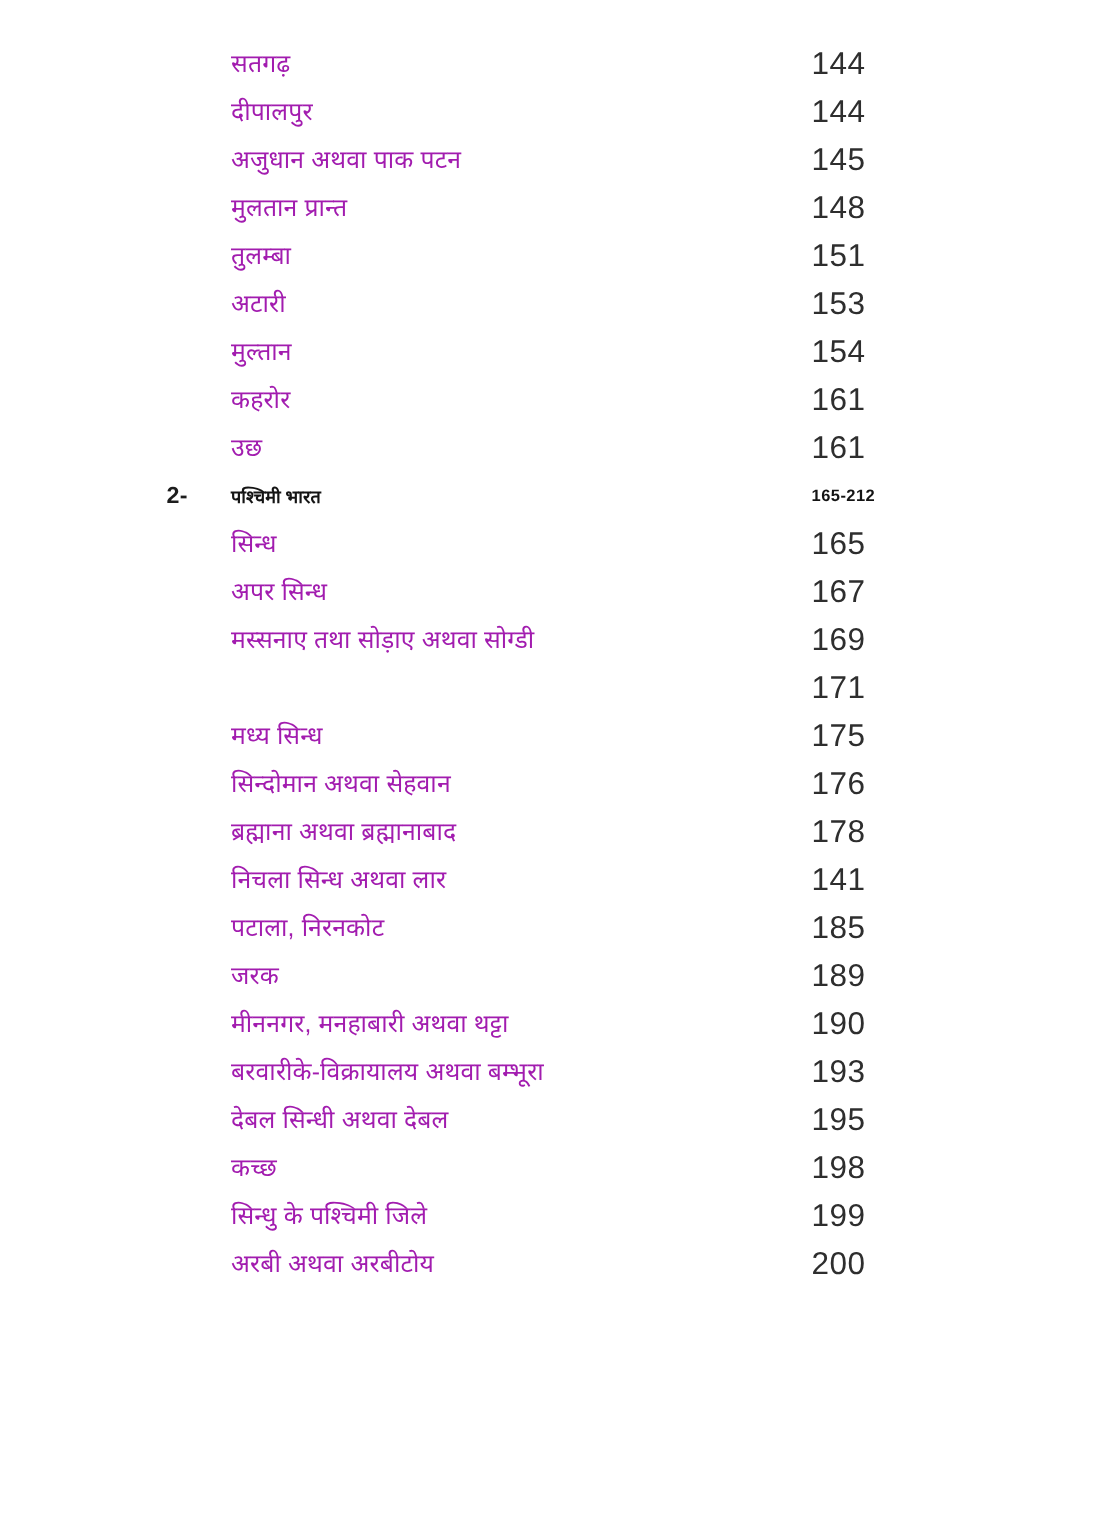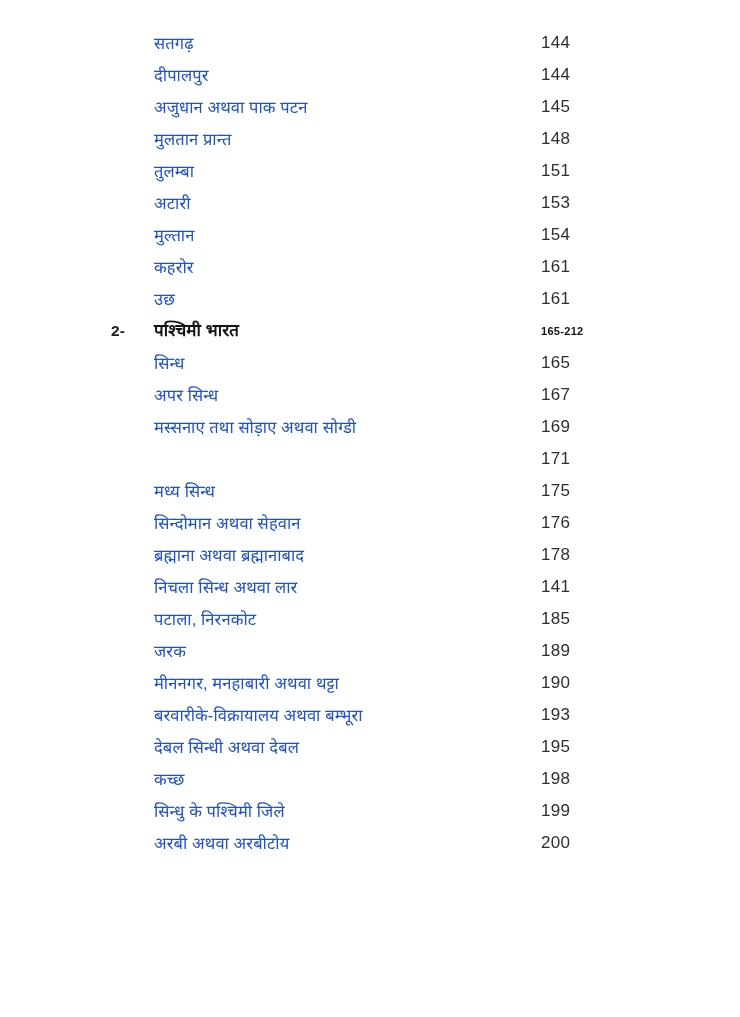--- a/index.html
+++ b/index.html
@@ -46,41 +46,42 @@
     font-weight: bold;
     color: #1d1d1d;
     letter-spacing: 0.2px;
   }
 
   .toc-title {
     position: absolute;
     left: 154px;
     top: 0;
     font-size: 16.5px;
-    color: #1d4ed8;
+    color: #a21caf;
     letter-spacing: 0.1px;
   }
 
   .toc-page {
     position: absolute;
     left: 541px;
     top: 0;
-    font-size: 17px;
+    font-size: 21px;
     color: #2e2e2e;
     letter-spacing: 0.3px;
   }
 
   .toc-row.is-section .toc-title,
   .toc-row.is-section .toc-page {
     font-weight: bold;
     color: #141414;
   }
 
   .toc-row.is-section .toc-title {
-    font-size: 17px;
+    font-size: 12px;
+    font-family: Liberation Serif, serif;
   }
   .toc-row.is-section .toc-page {
     font-size: 11px;
   }
 </style>
 </head>
 <body>
 
 <div id="page">
   <div id="toc-list">

